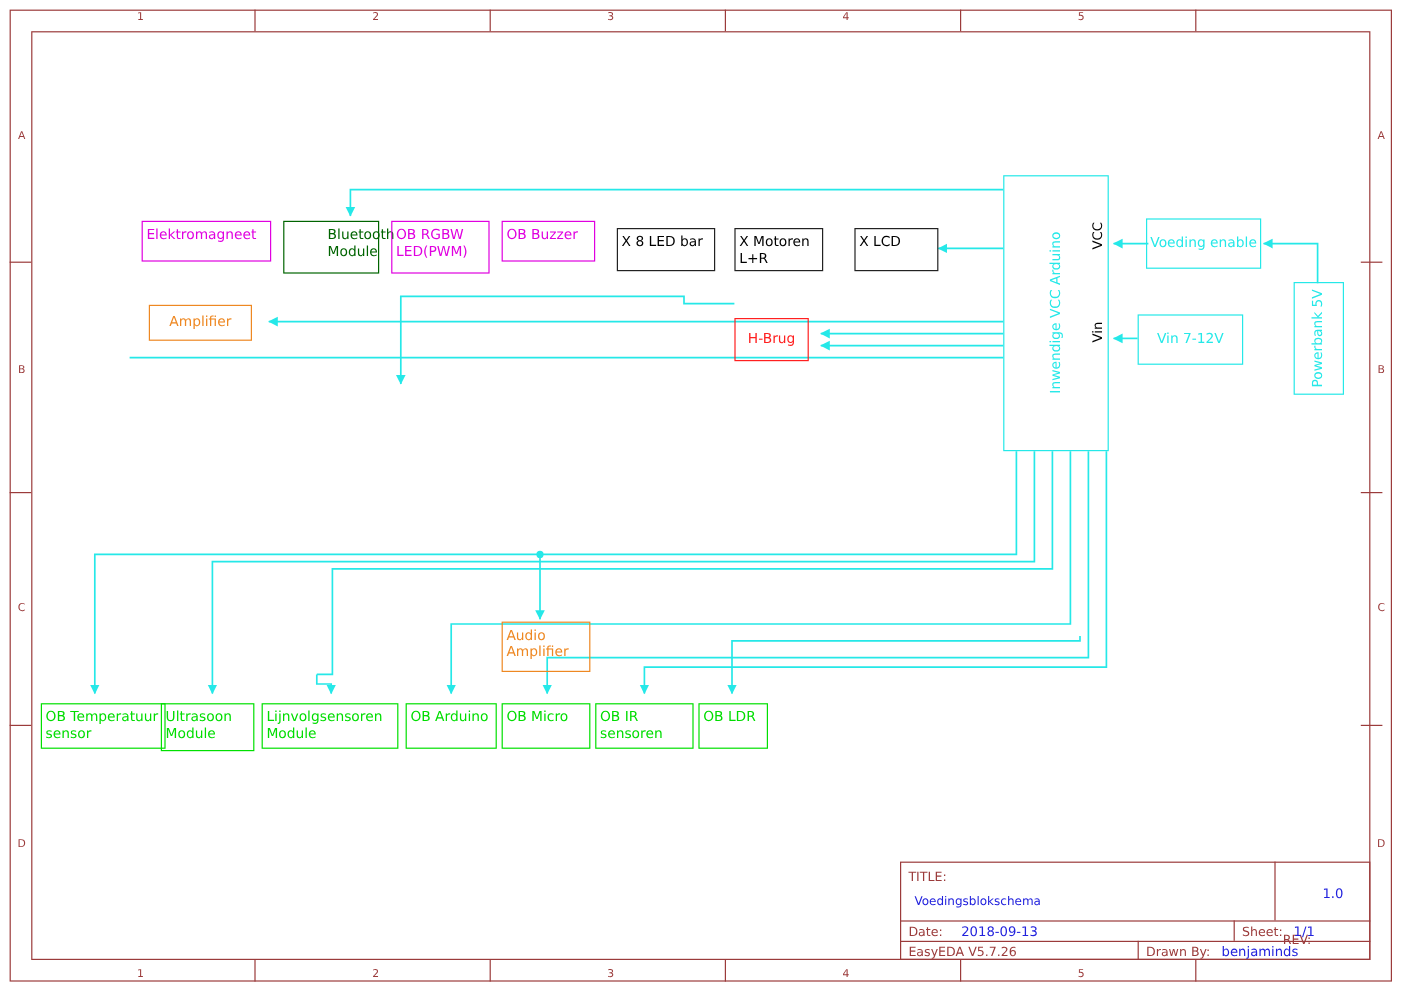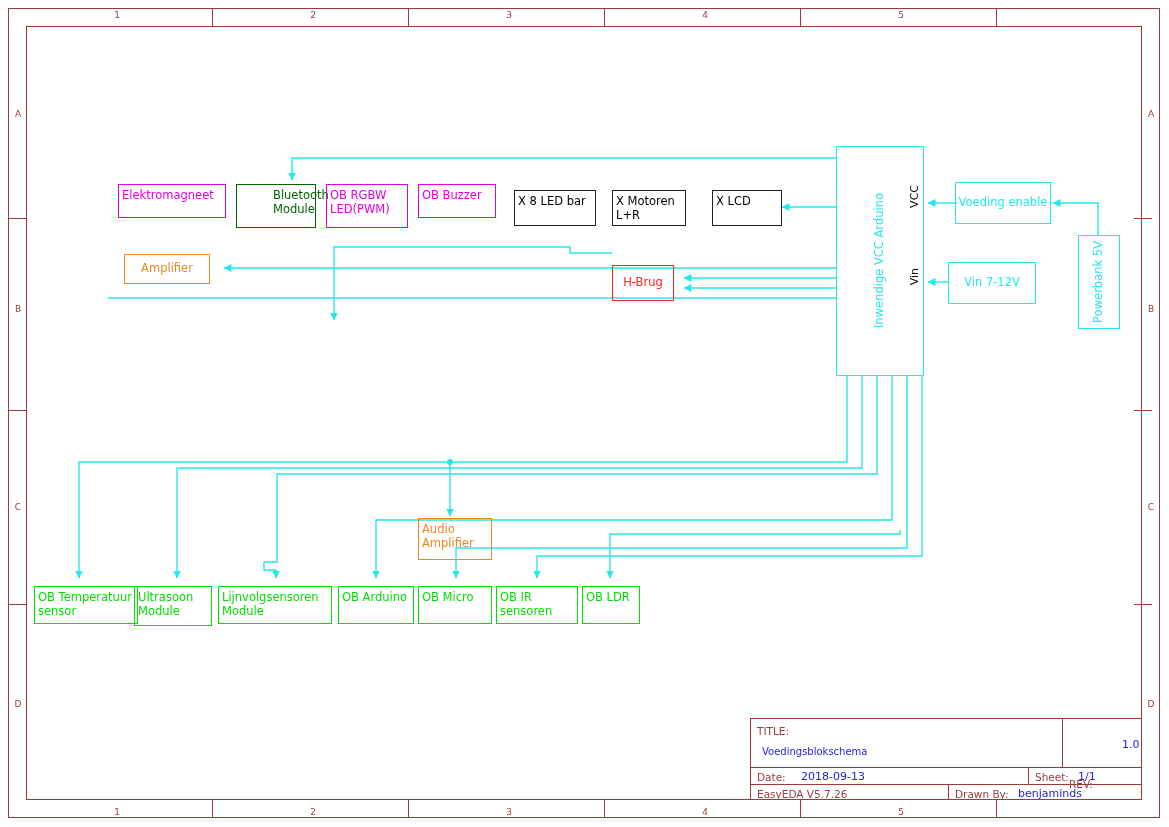--- a/index.html
+++ b/index.html
@@ -289,21 +289,21 @@
   <div class="tb-line" style="left:750px; top:784px; width:392px; height:1.2px;"></div>
 
   <div class="tb-line" style="left:1062px; top:718px; width:1.2px; height:49px;"></div>
   <div class="tb-line" style="left:1028px; top:767px; width:1.2px; height:17px;"></div>
   <div class="tb-line" style="left:948px; top:784px; width:1.2px; height:16px;"></div>
 
   <div class="tb-cell" style="left:757px; top:724px; height:14px;">TITLE:</div>
   <div class="tb-cell tb-title-val" style="left:762px; top:742px; height:18px;">Voedingsblokschema</div>
 
   <div class="tb-cell" style="left:1069px; top:736px; height:16px;margin-top:40px;">REV:</div>
-  <div class="tb-cell tb-val" style="left:1102px; top:736px; height:16px;margin-left:20px;">1.0</div>
+  <div class="tb-cell tb-val" style="left:1102px; top:736px; height:16px;">1.0</div>
 
   <div class="tb-cell" style="left:757px; top:769px; height:15px;">Date:</div>
   <div class="tb-cell tb-val" style="left:801px; top:769px; height:15px;">2018-09-13</div>
 
   <div class="tb-cell" style="left:1035px; top:769px; height:15px;">Sheet:</div>
   <div class="tb-cell tb-val" style="left:1078px; top:769px; height:15px;">1/1</div>
 
   <div class="tb-cell" style="left:757px; top:786px; height:15px;">EasyEDA V5.7.26</div>
 
   <div class="tb-cell" style="left:955px; top:786px; height:15px;">Drawn By:</div>

